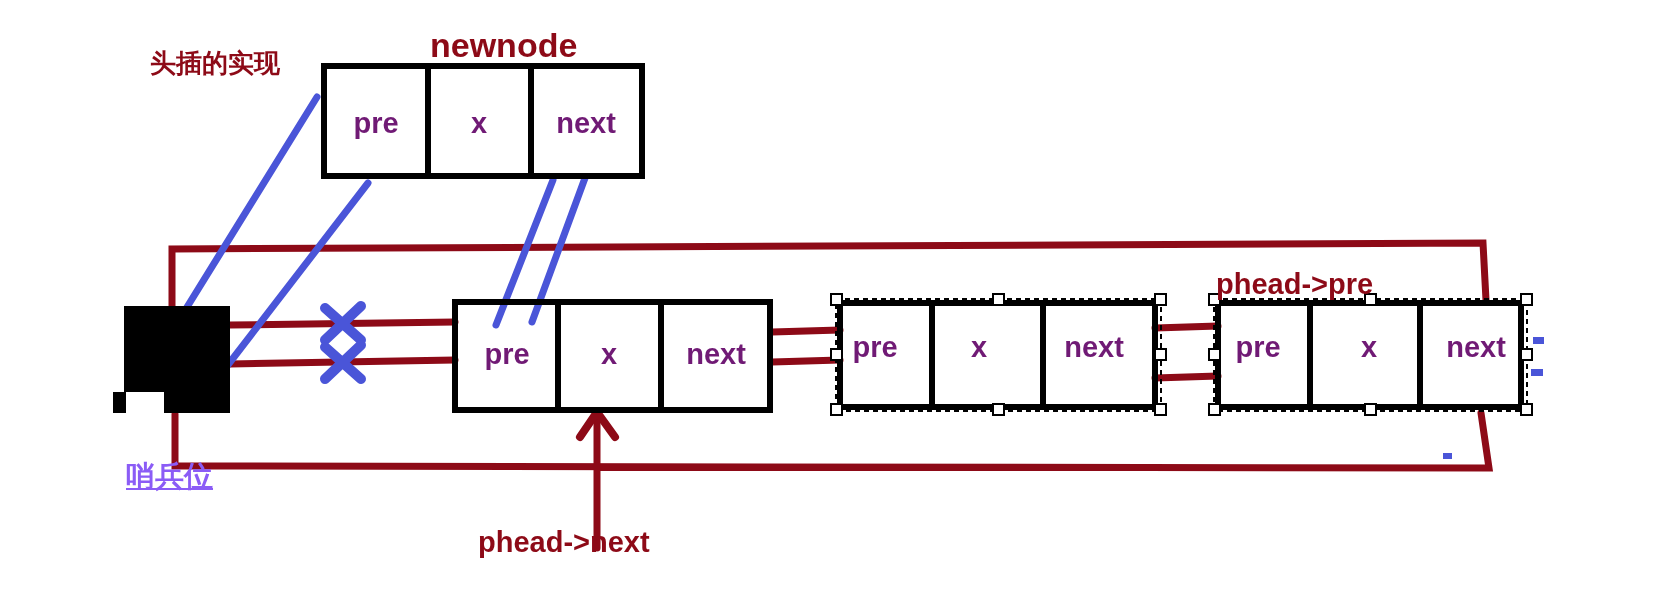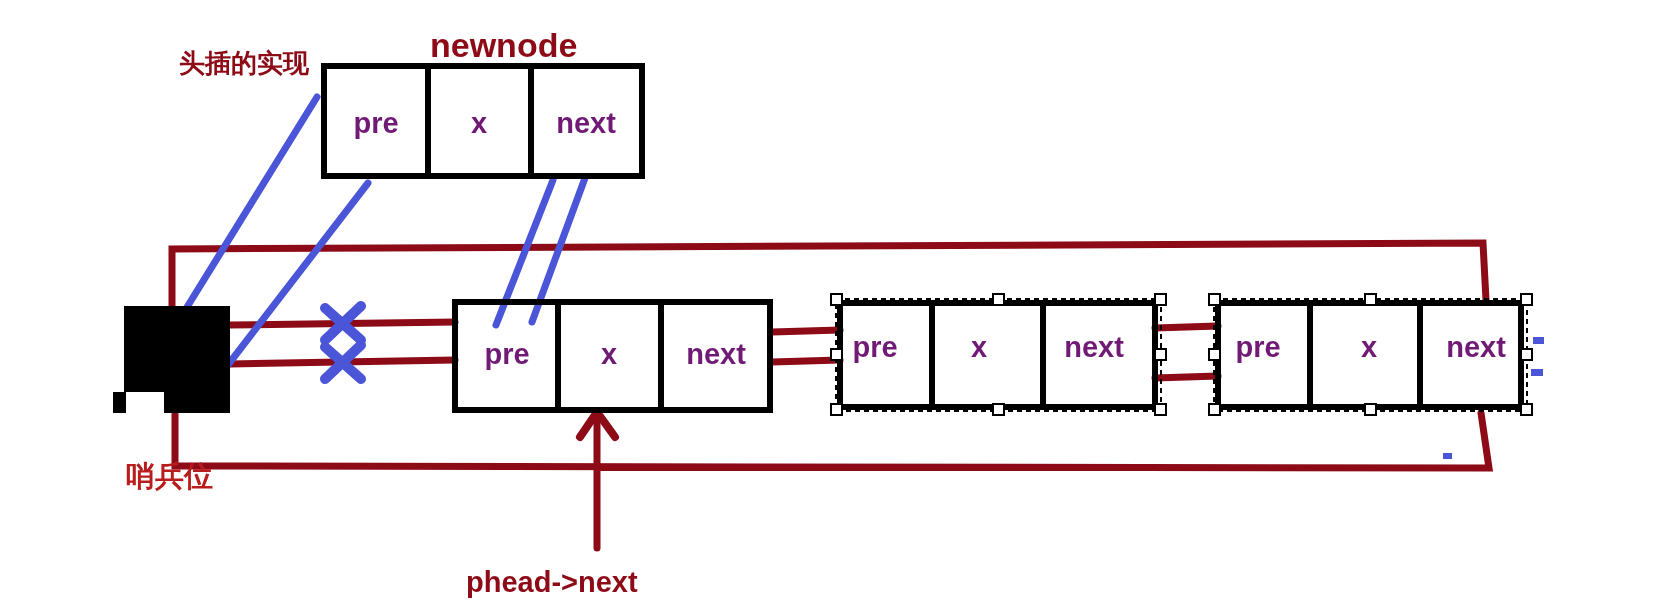--- a/index.html
+++ b/index.html
@@ -27,21 +27,22 @@
   .lbl {
     position: absolute;
     white-space: nowrap;
     font-weight: bold;
     line-height: 1;
   }
   .lbl-red {
     color: #8d0a17;
   }
   .lbl-black {
-    color: #b91c1c;
+    color: #8b5cf6;
+    text-decoration: underline;
   }
   .cell-txt {
     position: absolute;
     white-space: nowrap;
     font-weight: bold;
     color: #701a75;
     line-height: 1;
     transform: translate(-50%, -50%);
   }
 </style>
@@ -152,28 +153,29 @@
     </g>
 
     <g fill="#4a55d8" stroke="none">
       <rect x="1533" y="337" width="11" height="7"></rect>
       <rect x="1531" y="369" width="12" height="7"></rect>
       <rect x="1443" y="453" width="9" height="6"></rect>
     </g>
 
   </svg>
 
-  <div class="lbl lbl-red" style="left:150px; top:50px; font-size:26px;margin-left:29px;">头插的实现</div>
+  <div class="lbl lbl-red" style="left:150px; top:50px; font-size:26px;">头插的实现</div>
 
   <div class="lbl lbl-red" style="left:430px; top:28px; font-size:34px;">newnode</div>
 
+  <div class="lbl lbl-red" style="left:1216px; top:270px; font-size:29px;">phead-&gt;pre</div>
 
   <div class="lbl lbl-black" style="left:126px; top:462px; font-size:29px;">哨兵位</div>
 
-  <div class="lbl lbl-red" style="left:466px; top:528px; font-size:29px;margin-top:40px;">phead-&gt;next</div>
+  <div class="lbl lbl-red" style="left:478px; top:528px; font-size:29px;">phead-&gt;next</div>
 
   <div class="cell-txt" style="left:376px; top:123px; font-size:29px;">pre</div>
   <div class="cell-txt" style="left:479px; top:123px; font-size:29px;">x</div>
   <div class="cell-txt" style="left:586px; top:123px; font-size:29px;">next</div>
 
   <div class="cell-txt" style="left:507px; top:354px; font-size:29px;">pre</div>
   <div class="cell-txt" style="left:609px; top:354px; font-size:29px;">x</div>
   <div class="cell-txt" style="left:716px; top:354px; font-size:29px;">next</div>
 
   <div class="cell-txt" style="left:875px; top:347px; font-size:29px;">pre</div>

